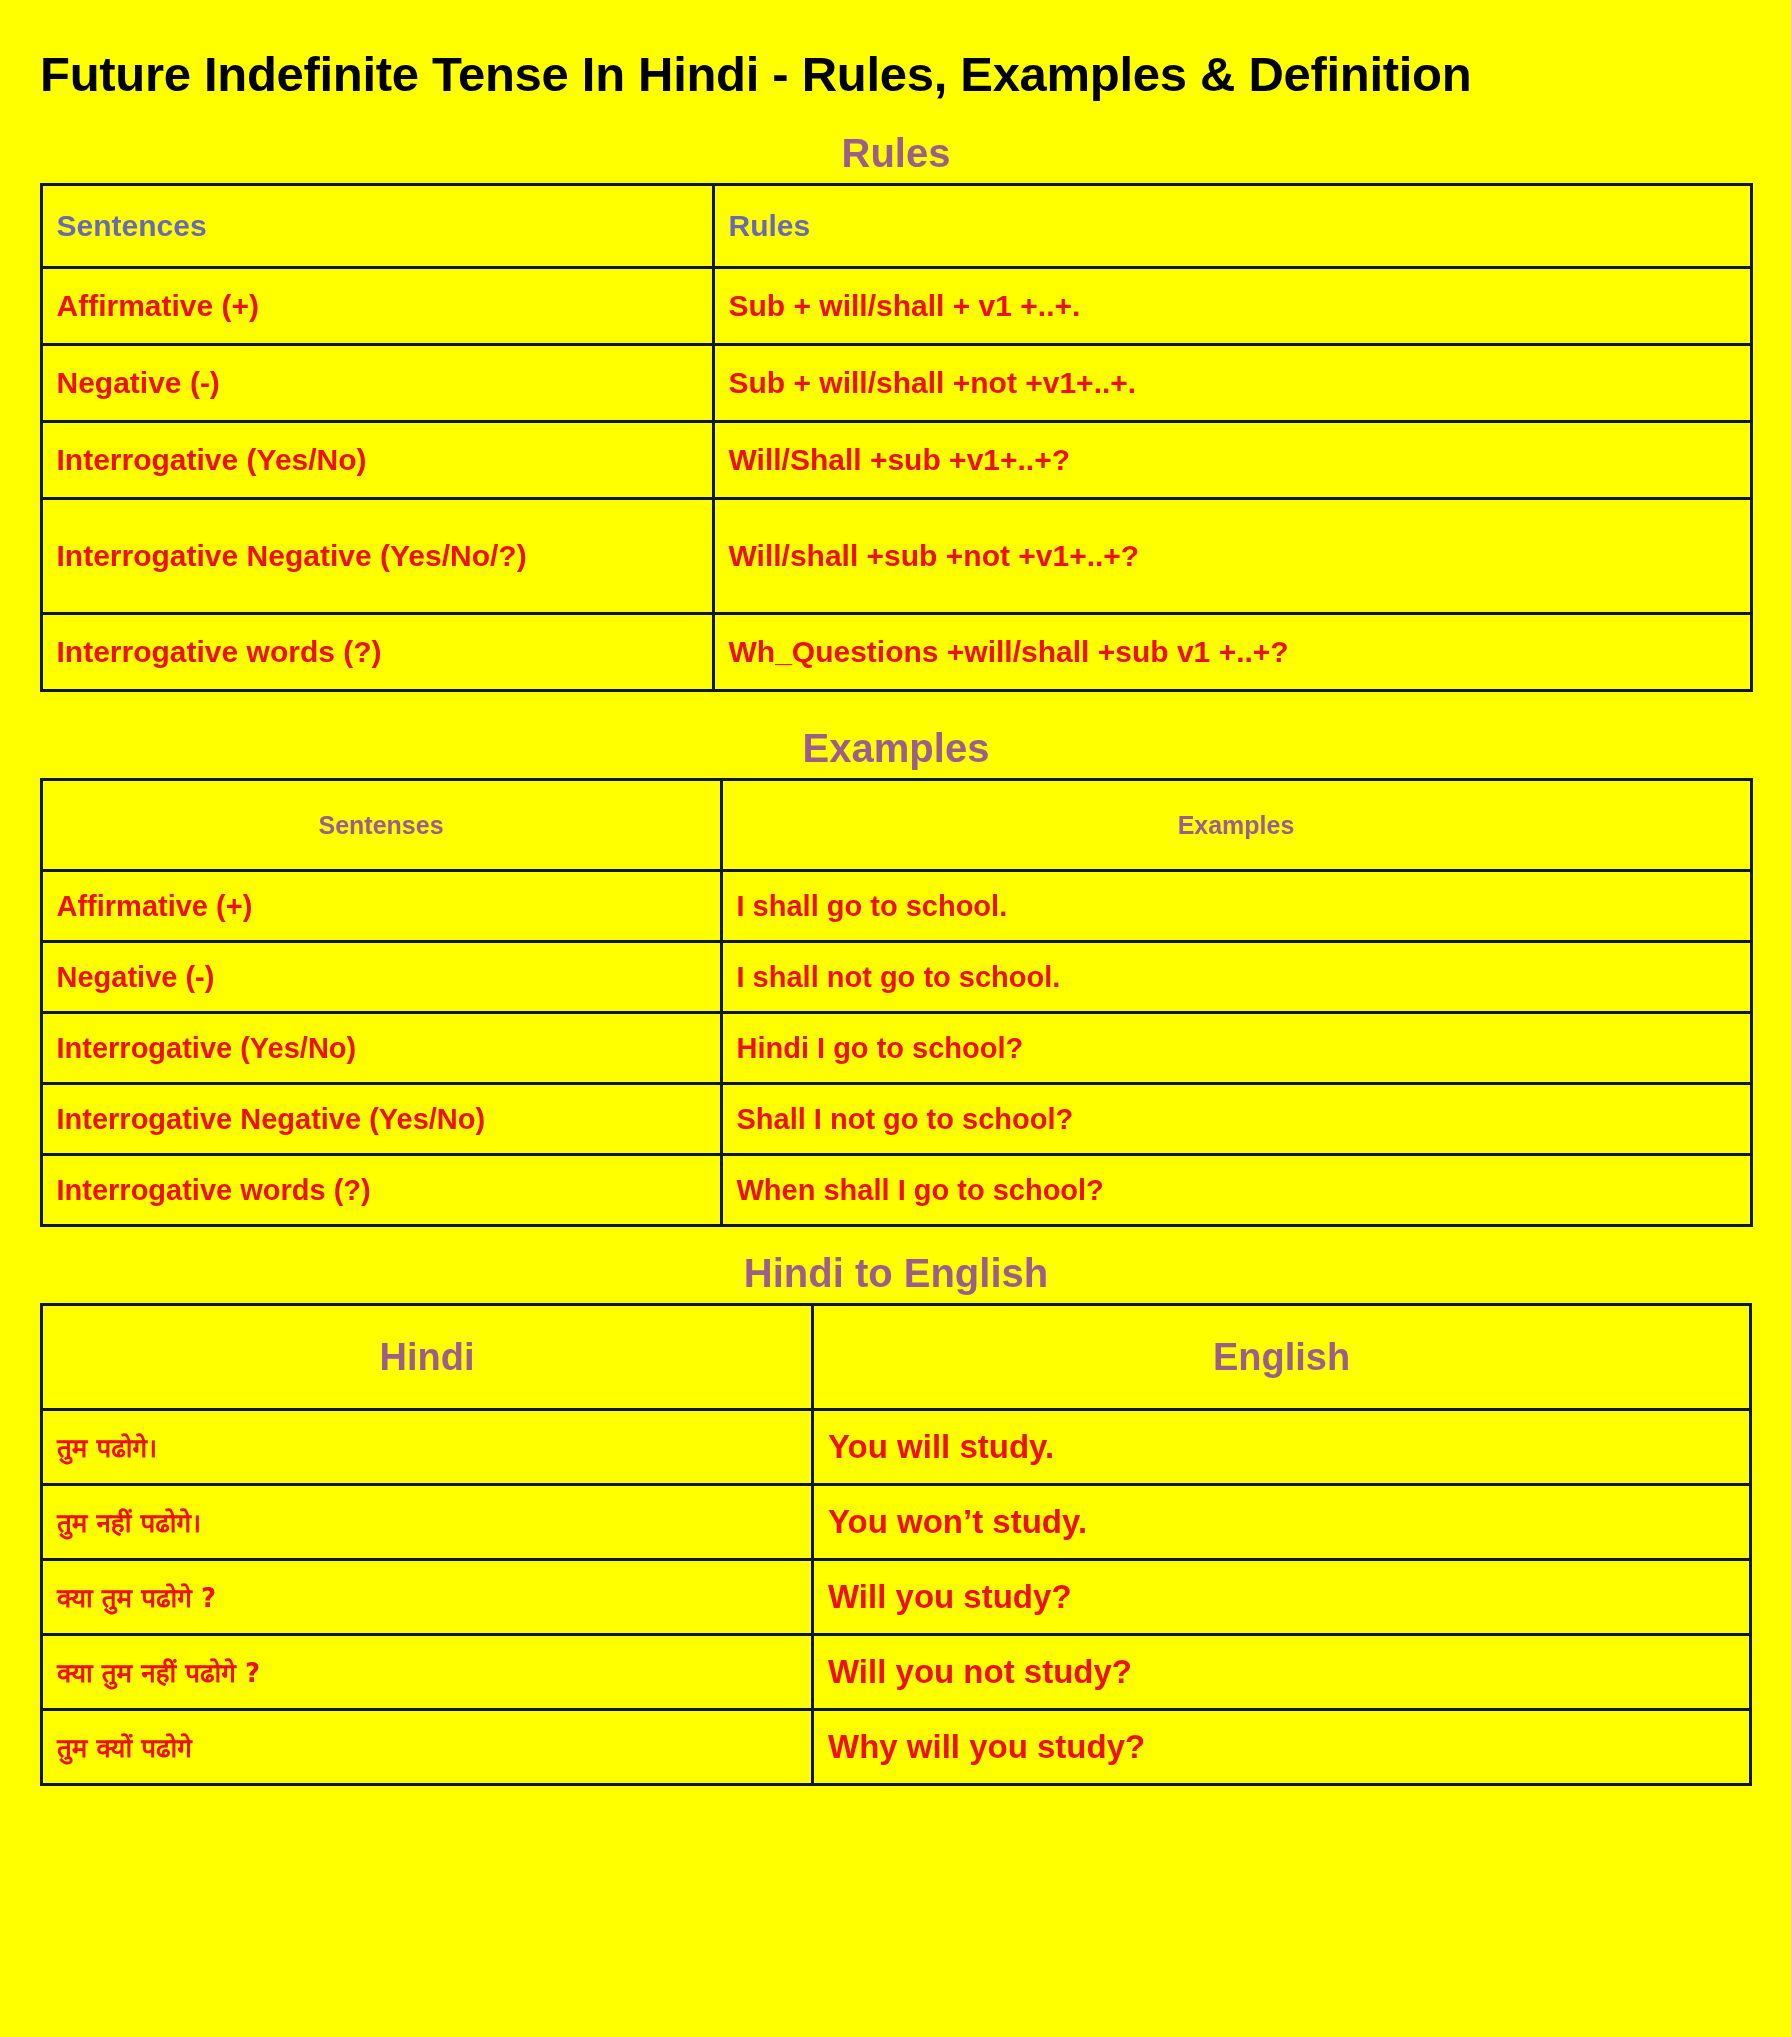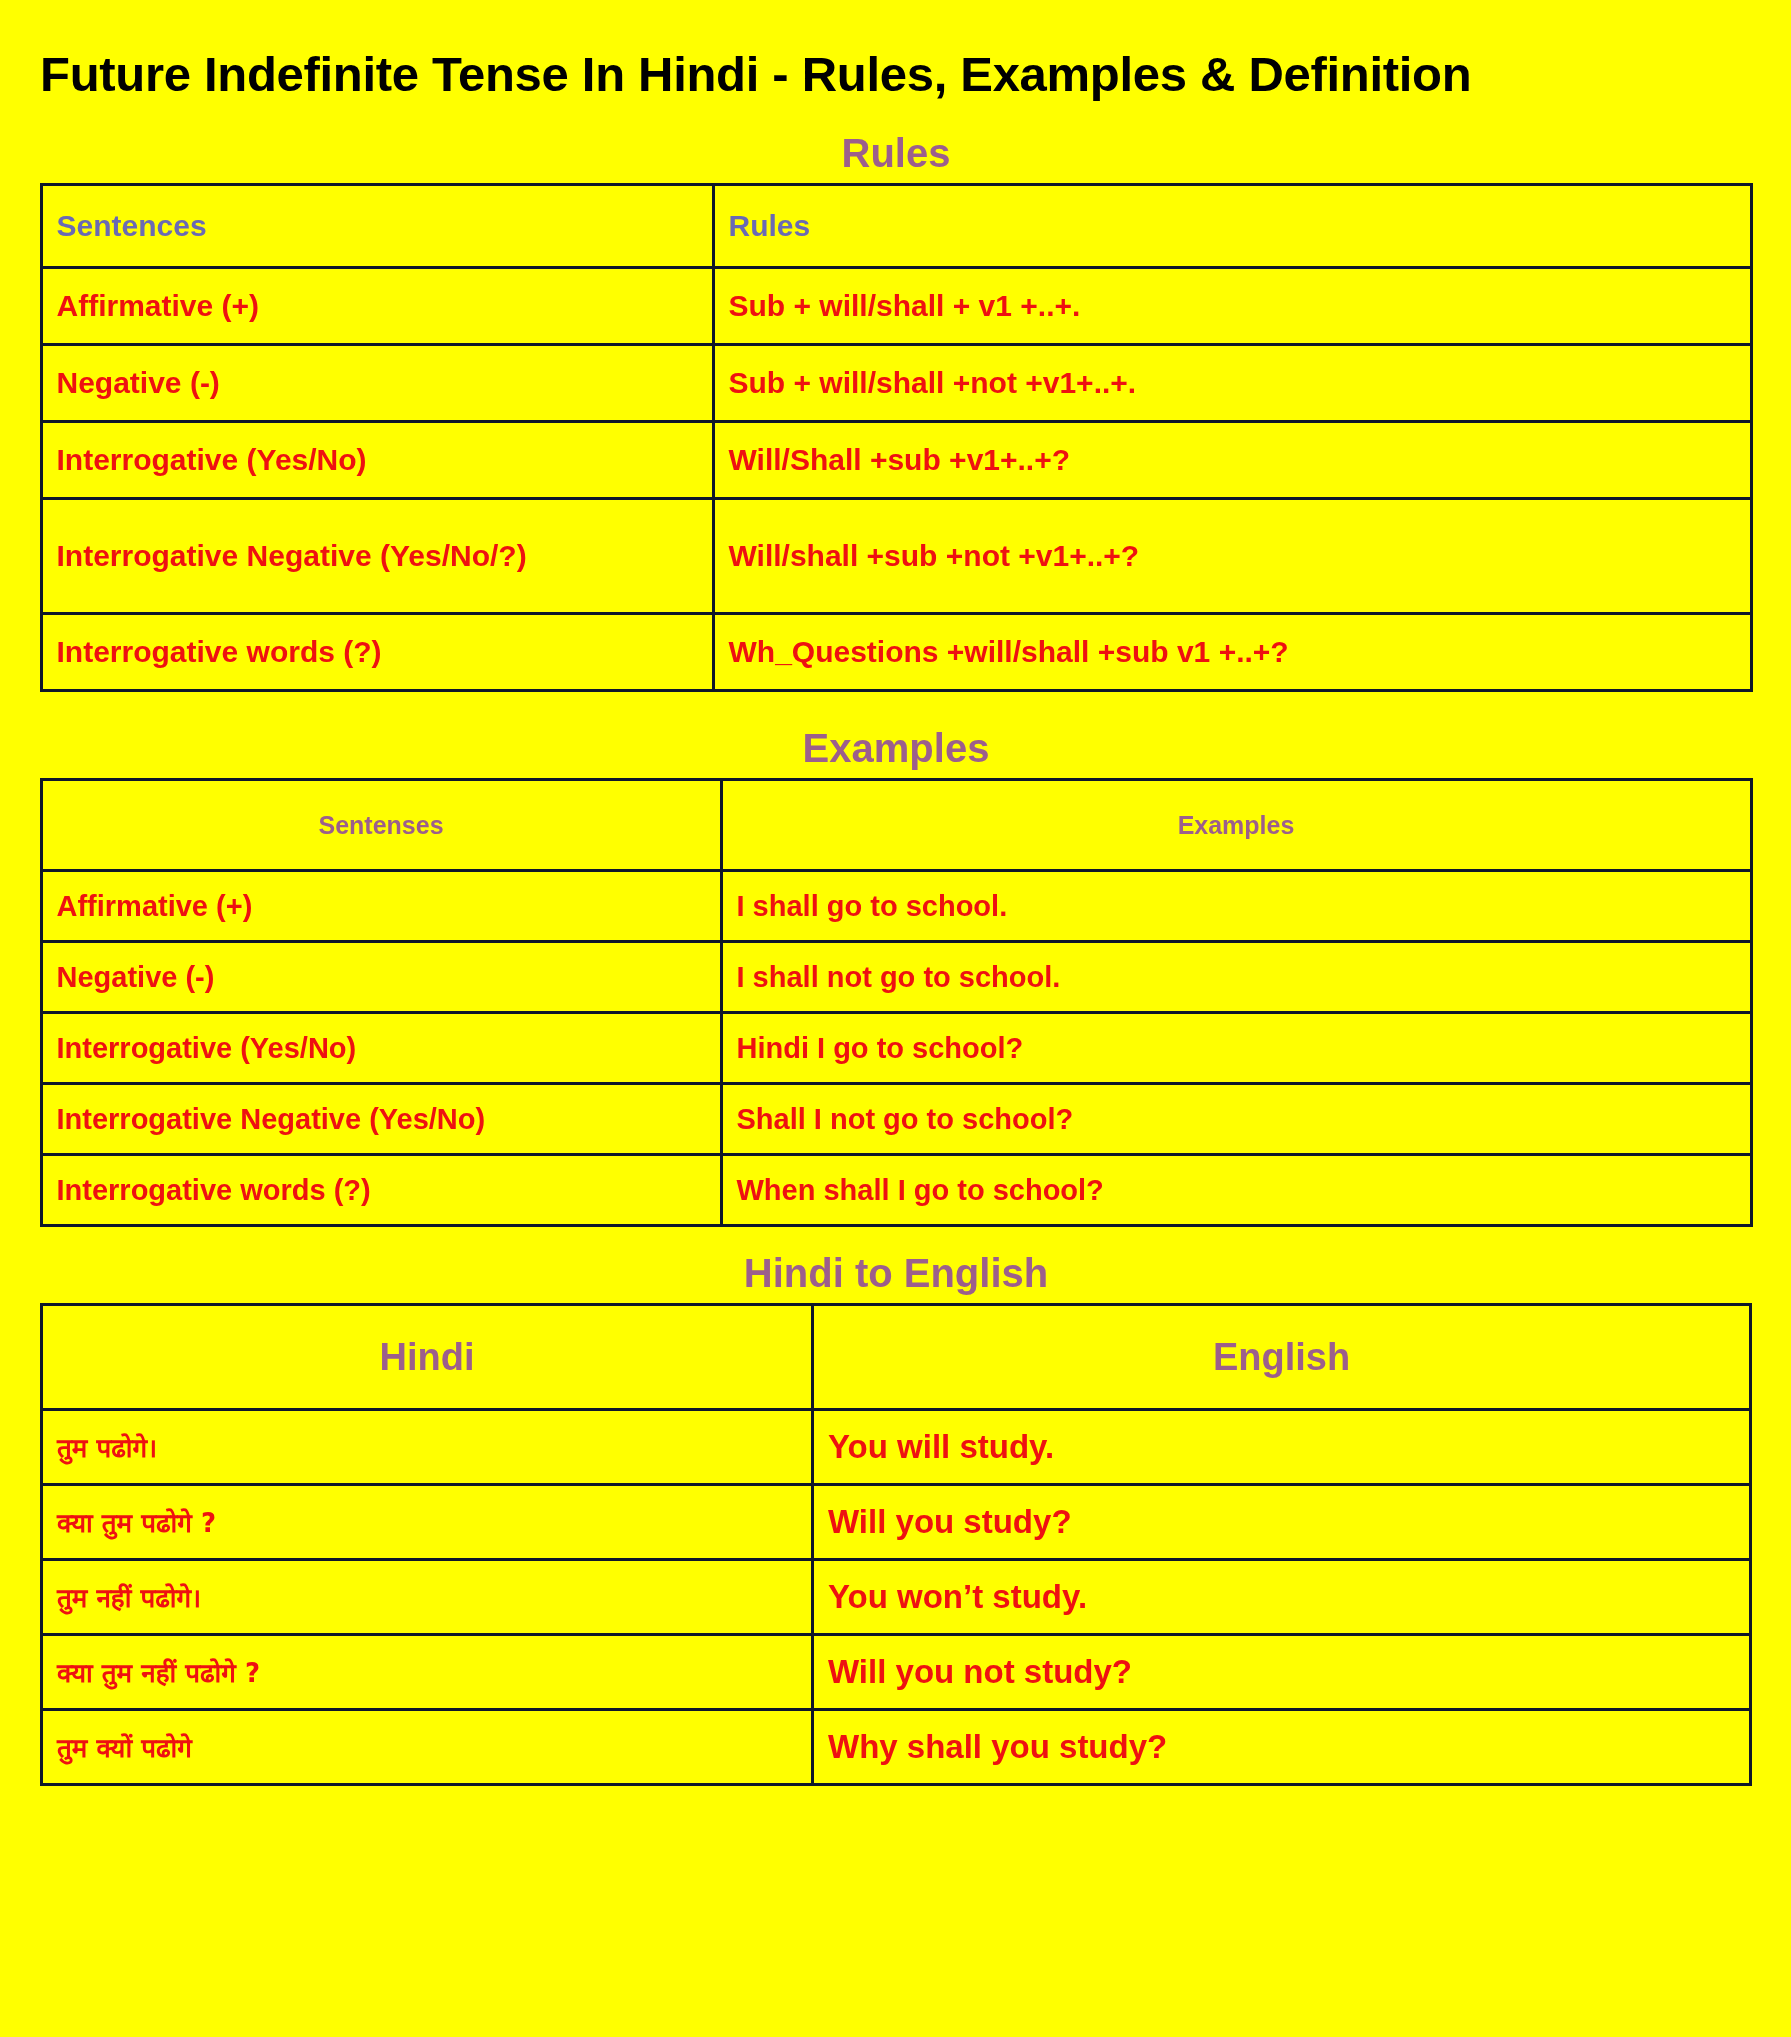--- a/index.html
+++ b/index.html
@@ -215,32 +215,32 @@
         <th>Hindi</th>
         <th>English</th>
       </tr>
     </thead>
     <tbody>
       <tr>
         <td class="hindi-cell">तुम पढोगे।</td>
         <td>You will study.</td>
       </tr>
       <tr>
+        <td class="hindi-cell">तुम नहीं पढोगे।</td>
+        <td>You won’t study.</td>
+      </tr>
+      <tr>
         <td class="hindi-cell">क्या तुम पढोगे ?</td>
         <td>Will you study?</td>
       </tr>
       <tr>
-        <td class="hindi-cell">तुम नहीं पढोगे।</td>
-        <td>You won’t study.</td>
-      </tr>
-      <tr>
         <td class="hindi-cell">क्या तुम नहीं पढोगे ?</td>
         <td>Will you not study?</td>
       </tr>
       <tr>
         <td class="hindi-cell">तुम क्यों पढोगे</td>
-        <td>Why shall you study?</td>
+        <td>Why will you study?</td>
       </tr>
     </tbody>
   </table>
 
 </div>
 
 
 </body></html>

